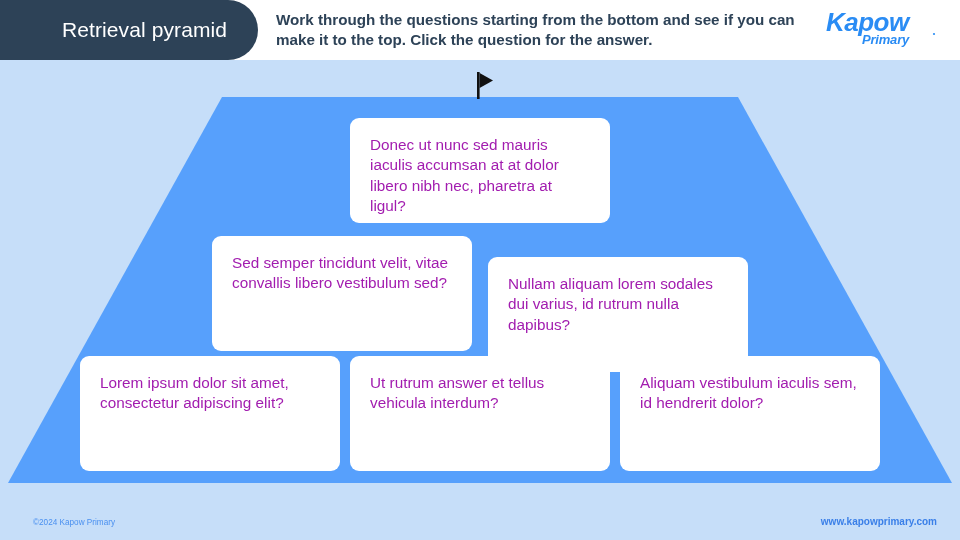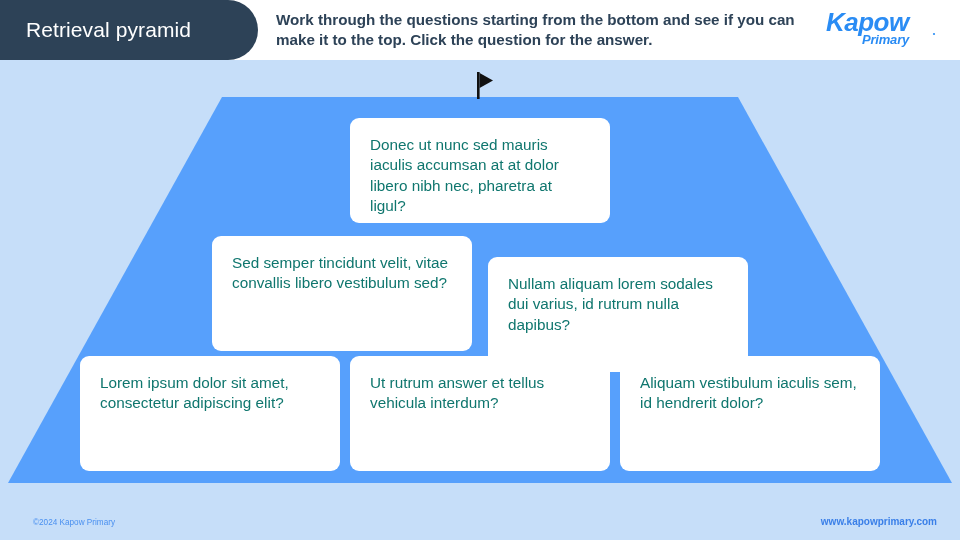--- a/index.html
+++ b/index.html
@@ -36,20 +36,21 @@
     z-index: 6;
   }
 
   #title-text {
     color: #ffffff;
     font-size: 21px;
     font-weight: 400;
     letter-spacing: 0.1px;
     padding-left: 26px;
     white-space: nowrap;
+    margin-left: 36px;
   }
 
   #header-instructions {
     position: absolute;
     left: 276px;
     top: 10px;
     width: 545px;
     color: #2d4257;
     font-size: 15.2px;
     font-weight: 700;
@@ -92,21 +93,21 @@
     height: 30px;
     z-index: 4;
   }
 
   
   .card {
     position: absolute;
     background: #ffffff;
     border-radius: 9px;
     padding: 17px 20px 16px 20px;
-    color: #0f766e;
+    color: #a21caf;
     font-size: 15.3px;
     line-height: 1.33;
     z-index: 3;
     cursor: pointer;
     overflow: hidden;
   }
 
   #card-0 { left: 350px; top: 58px;  width: 260px; height: 105px; }
   #card-1 { left: 212px; top: 176px; width: 260px; height: 115px; }
   #card-2 { left: 488px; top: 176px; width: 260px; height: 115px; margin-top: 21px; }

